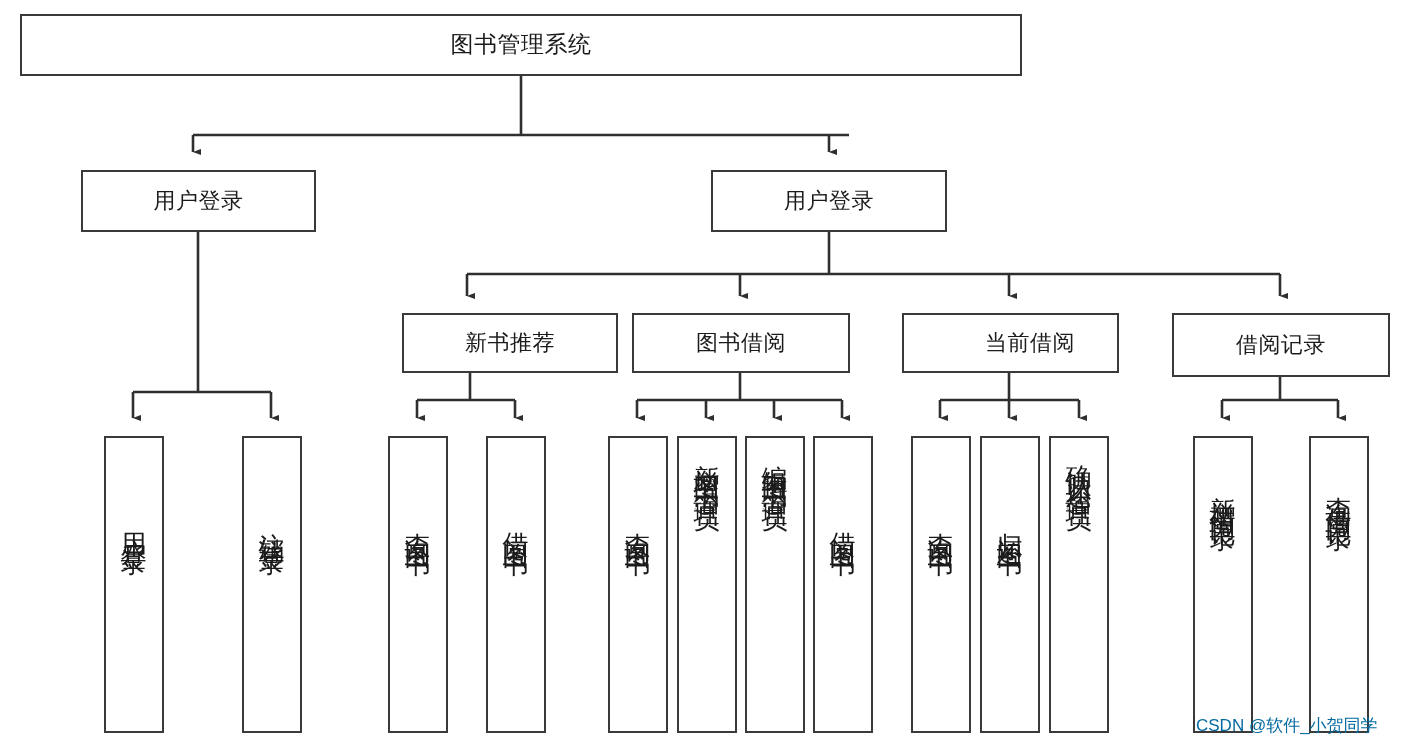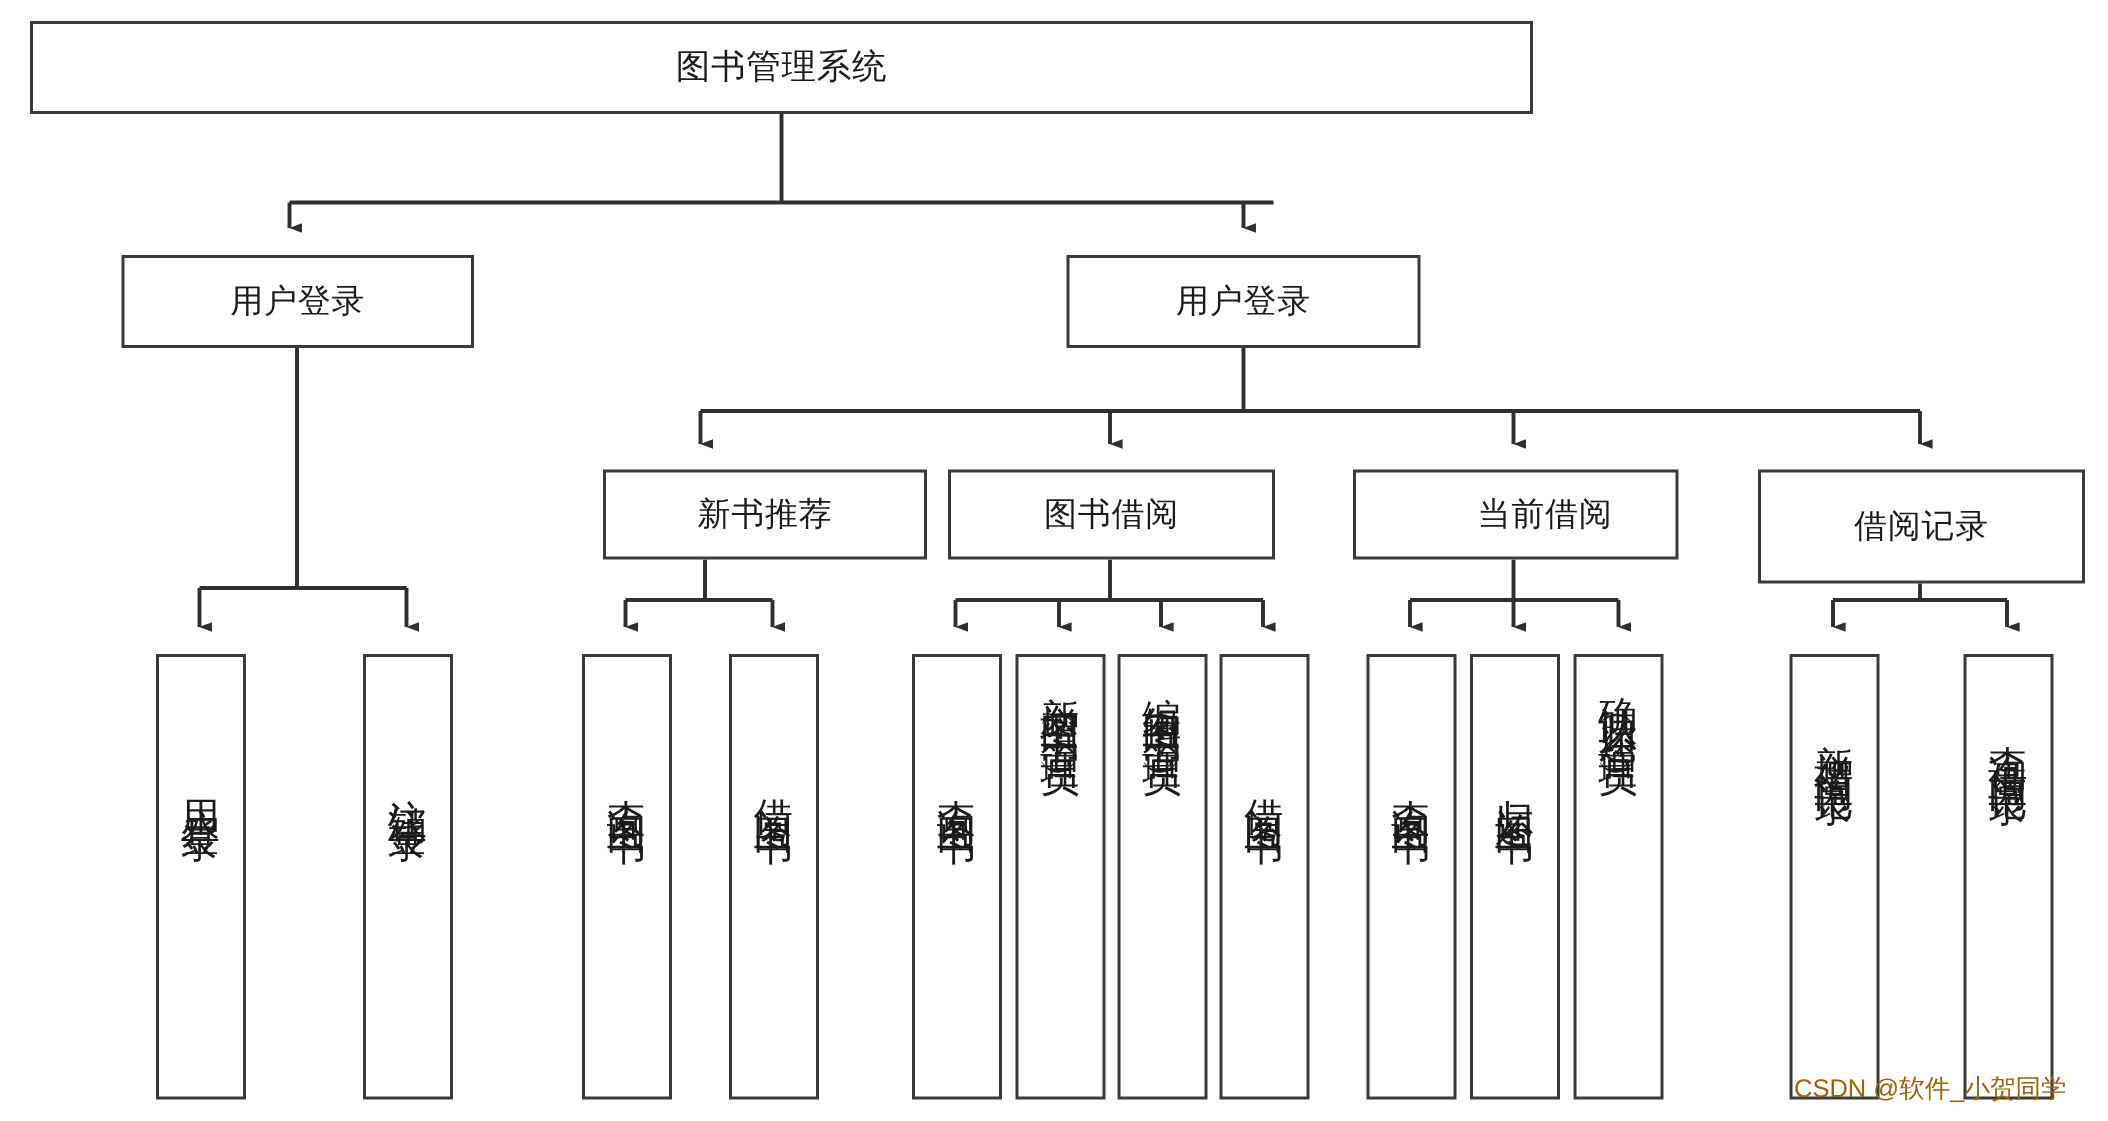--- a/index.html
+++ b/index.html
@@ -63,21 +63,21 @@
     font-size: 26px;
     line-height: 1.0;
     letter-spacing: 6px;
     max-height: 100%;
   }
   .watermark {
     position: absolute;
     left: 1196px;
     top: 714px;
     font-size: 17px;
-    color: #a16207;
+    color: #0369a1;
     white-space: nowrap;
     z-index: 5;
     font-family: "Liberation Sans", "DejaVu Sans", sans-serif;
   }
 </style>
 </head>
 <body>
 
 <div id="diagram-root">
 
@@ -148,21 +148,21 @@
   </div>
 
   <div class="node horiz" style="left:632px; top:313px; width:218px; height:60px;">
     <span class="node-label">图书借阅</span>
   </div>
 
   <div class="node horiz" style="left:902px; top:313px; width:217px; height:60px;padding-left:39px;">
     <span class="node-label">当前借阅</span>
   </div>
 
-  <div class="node horiz" style="left:1172px; top:313px; width:218px; height:76px;">
+  <div class="node horiz" style="left:1172px; top:313px; width:218px; height:64px;">
     <span class="node-label">借阅记录</span>
   </div>
 
   <div class="node vert" style="left:104px; top:436px; width:60px; height:297px; padding-top:74px;">
     <span class="node-label">用户登录</span>
   </div>
 
   <div class="node vert" style="left:242px; top:436px; width:60px; height:297px; padding-top:74px;">
     <span class="node-label">注销登录</span>
   </div>

